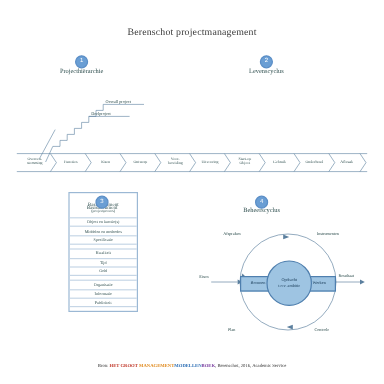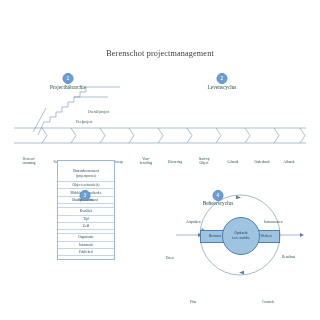--- a/index.html
+++ b/index.html
@@ -2,21 +2,21 @@
 <html><head>
 <meta charset="utf-8">
 <style>
   html,body{margin:0;padding:0;}
   body{
     width:320px;height:320px;background:#ffffff;
     font-family:"Liberation Serif", serif;
     color:#3b3b3b;overflow:hidden;position:relative;
   }
   #canvas{position:absolute;inset:0;width:320px;height:320px;}
-  .abs{position:absolute;margin-top:27px;}
+  .abs{position:absolute;}
   .title{
     left:0;top:22px;width:320px;text-align:center;
     font-size:8.2px;color:#3a3a3a;letter-spacing:.15px;
   }
   .badge{
     width:9px;height:9px;border-radius:50%;
     background:#6a9ed4;border:1px solid #5b8ec6;
     color:#ffffff;font-size:5px;line-height:9px;text-align:center;
     font-family:"Liberation Sans", sans-serif;
   }

